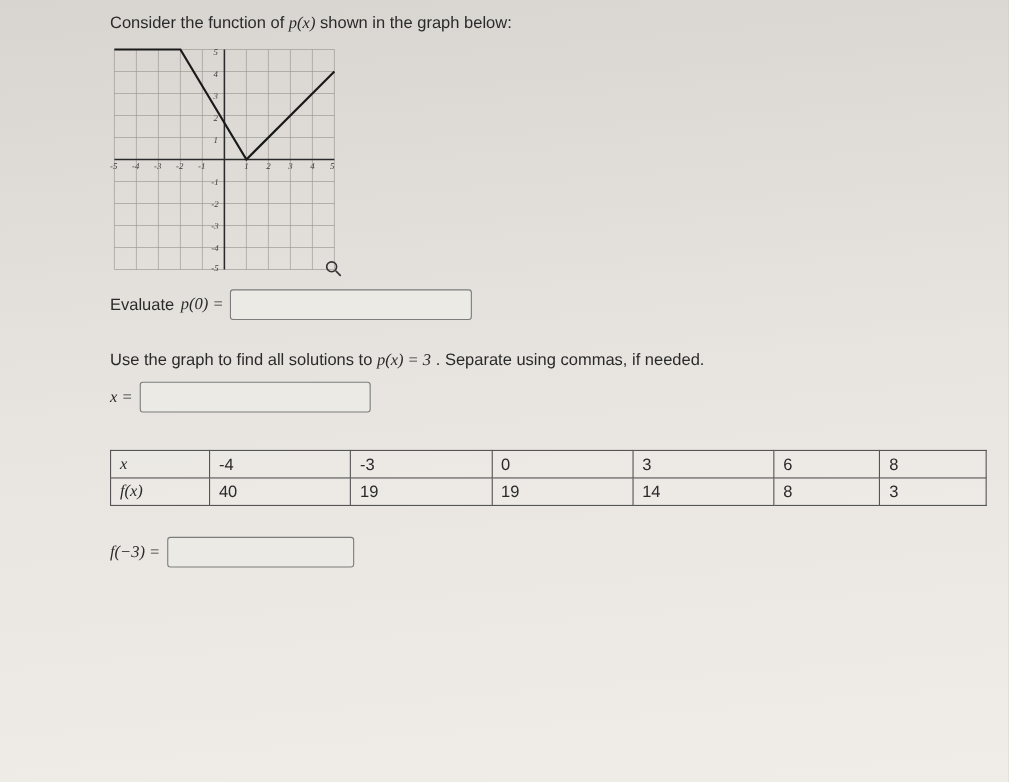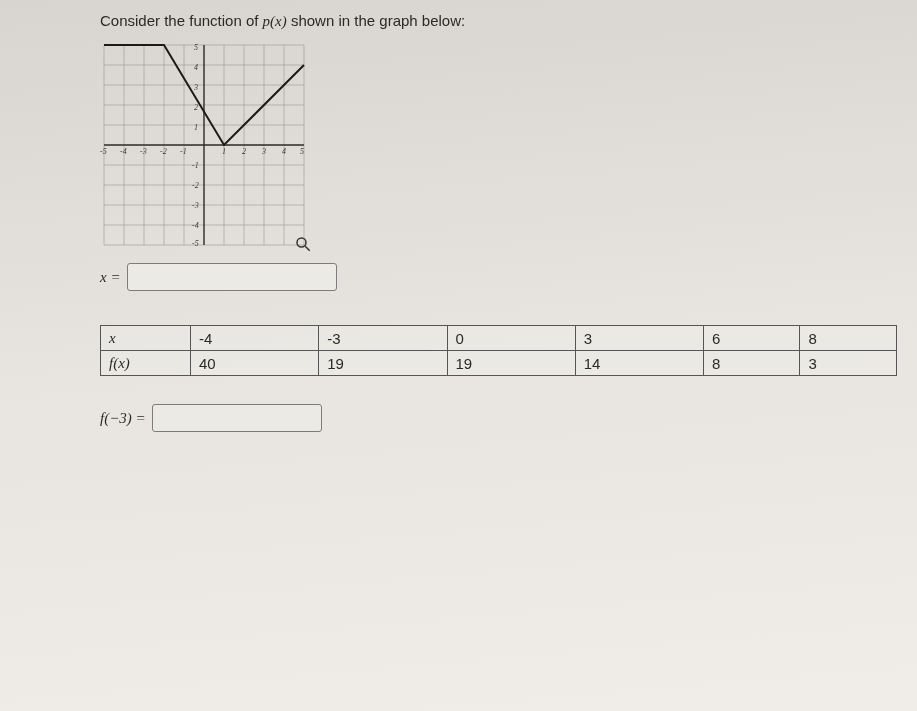--- a/index.html
+++ b/index.html
@@ -127,21 +127,29 @@
       <polyline points="10,5 70,5 130,105 210,25" fill="none" stroke="#1a1a1a" stroke-width="2"></polyline>
     </svg>
     <span class="mag-icon">
       <svg viewBox="0 0 24 24" width="18" height="18">
           <circle cx="10" cy="10" r="6" fill="none" stroke="#333" stroke-width="2"></circle>
           <line x1="15" y1="15" x2="21" y2="21" stroke="#333" stroke-width="2"></line>
         </svg>
     </span>
   </div>
 
+  <div class="row">
+    <span>Evaluate </span>
+    <span class="mathvar">p(0) =</span>
+    <input class="answer-input w220" type="text" style="">
+  </div>
 
+  <div class="prompt-line">
+    <span>Use the graph to find all solutions to </span><span class="mathvar">p(x) = 3</span><span> .  Separate using commas, if needed.</span>
+  </div>
   <div class="row tight">
     <span class="mathvar">x =</span>
     <input class="answer-input w210" type="text" style="">
   </div>
 
 
   <table class="data">
     <tbody>
         <tr>
       <td><span class="mathvar">x</span></td>

